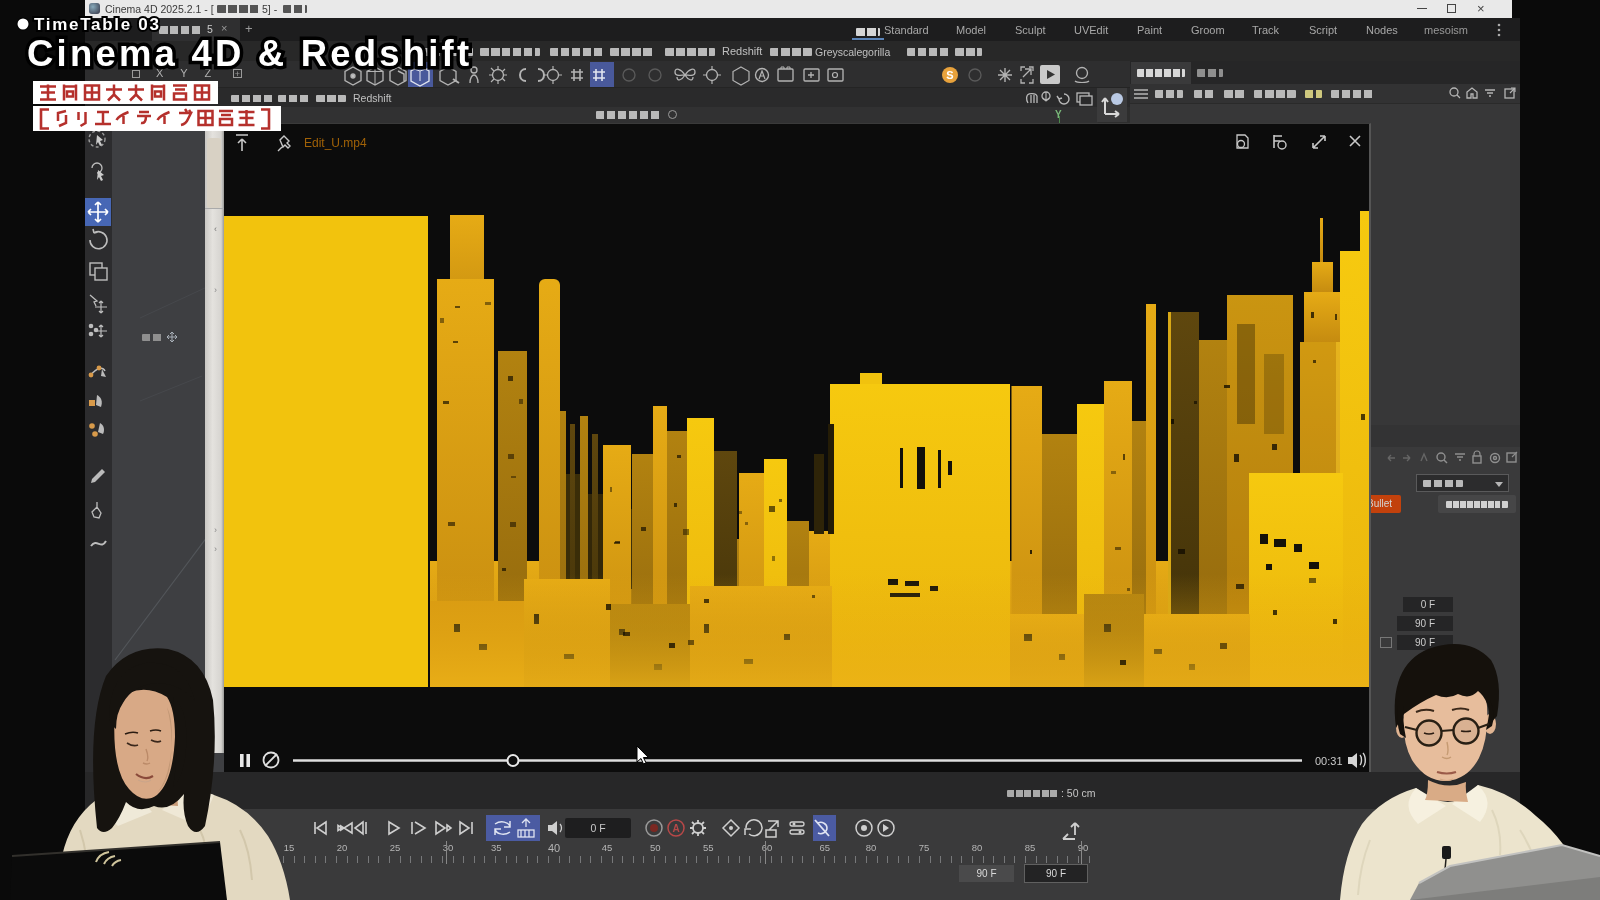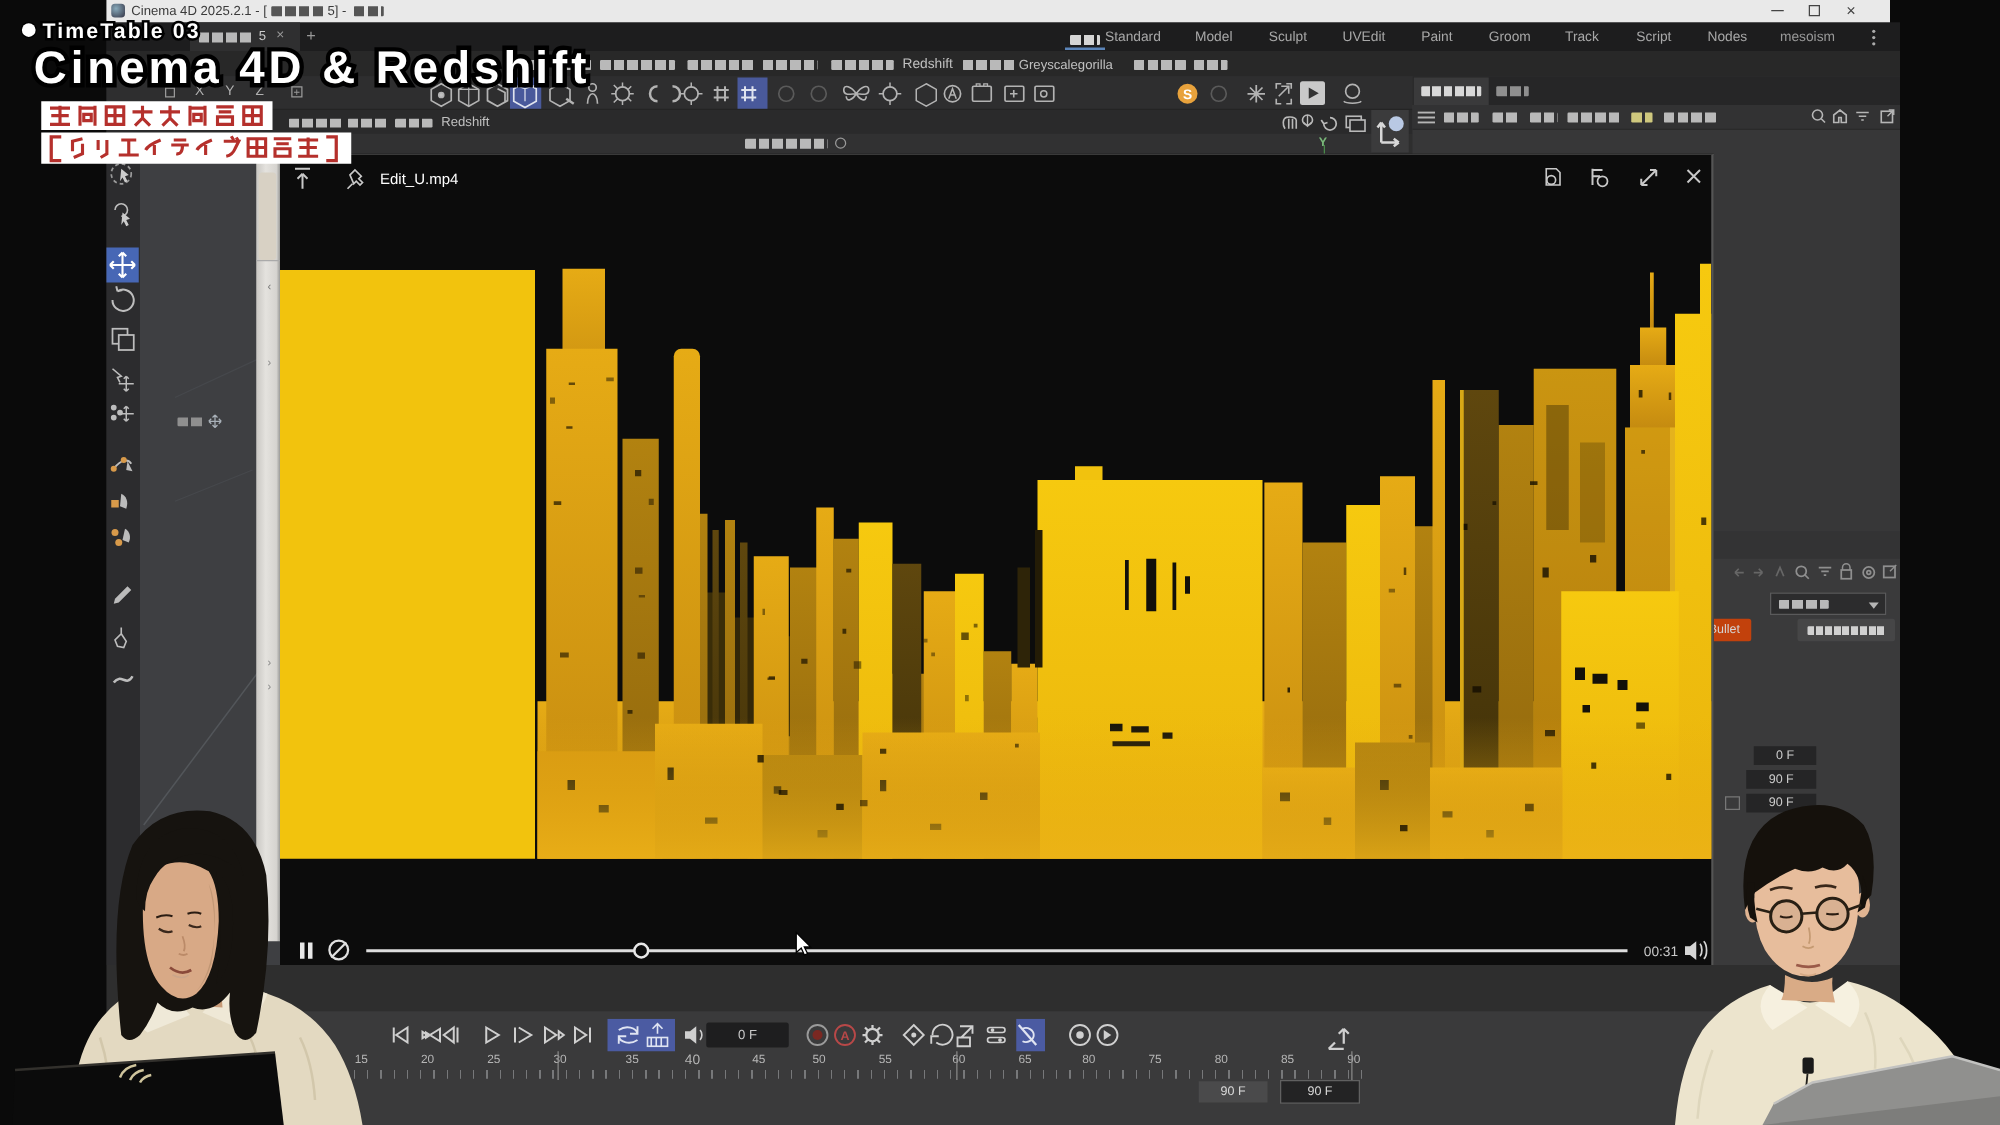--- a/index.html
+++ b/index.html
@@ -87,20 +87,24 @@
       <line x1="28" y1="278" x2="90" y2="253" stroke="#46484c" stroke-width="1"></line>
     </svg>
     <div class="bard" style="left:30px;top:211px;width:21px;height:7px"></div>
     <svg class="abs" style="left:54px;top:208px" width="12" height="12" viewBox="0 0 12 12">
         <path d="M6 1v10M1 6h10M6 1l-2 2M6 1l2 2M6 11l-2-2M6 11l2-2M1 6l2-2M1 6l2 2M11 6l-2-2M11 6l-2 2" stroke="#a8b0b8" stroke-width="1" fill="none"></path>
       </svg>
   </div>
 
   <div class="abs" style="left:0;top:107px;width:27px;height:665px;background:#2c2c2e"></div>
 
+  <div class="abs" style="left:0;top:772px;width:1435px;height:37px;background:#272728">
+    <div class="bar" style="left:922px;top:18px;width:52px;height:7px;background:repeating-linear-gradient(90deg,#a9a9a9 0 7px,rgba(0,0,0,0) 7px 8.7px)"></div>
+    <div class="abs txt" style="left:976px;top:15px;font-size:10.5px;color:#c5c5c5">: 50 cm</div>
+  </div>
 
   <div class="abs" style="left:0;top:809px;width:1435px;height:91px;background:#3a3a3b"></div>
 
   <div class="abs" style="left:1045px;top:61px;width:390px;height:364px;background:#373738">
     <div class="abs" style="left:0;top:0;width:390px;height:23px;background:#262627"></div>
     <div class="abs" style="left:1px;top:1px;width:60px;height:22px;background:#3a3a3b"></div>
     <div class="bar" style="left:7px;top:8px;width:48px;height:7.5px;background:repeating-linear-gradient(90deg,#d8d8d8 0 7px,rgba(0,0,0,0) 7px 9px)"></div>
     <div class="bard" style="left:67px;top:8px;width:26px;height:7.5px"></div>
     <div class="abs" style="left:0;top:23px;width:390px;height:20px;background:#323233;border-bottom:1px solid #2a2a2a"></div>
     <svg class="abs" style="left:4px;top:28px" width="14" height="10">
@@ -303,27 +307,27 @@
       <path d="M583 9l6 4-6 4z" fill="#cfcfcf" stroke="none"></path>
 <path d="M775 20V8m0 0l-4 4m4-4l4 4m-16 12h12" fill="none" stroke-width="1.8"></path>
       <path d="M763 24l5-5" fill="none" stroke-width="1.8"></path>
 </g>
   </svg>
 <div class="abs" style="left:565px;top:818px;width:66px;height:20px;background:#1e1e1f;border-radius:2px;color:#c8c8c8;font-size:10.5px;text-align:center;line-height:20px">0 F</div>
 <div class="abs" style="left:279px;top:842px;width:20px;text-align:center;font-size:9.5px;color:#b5b5b5">15</div>
 <div class="abs" style="left:332px;top:842px;width:20px;text-align:center;font-size:9.5px;color:#b5b5b5">20</div>
 <div class="abs" style="left:385px;top:842px;width:20px;text-align:center;font-size:9.5px;color:#b5b5b5">25</div>
 <div class="abs" style="left:438px;top:842px;width:20px;text-align:center;font-size:9.5px;color:#b5b5b5">30</div>
-<div class="abs" style="left:491px;top:842px;width:20px;text-align:right;font-size:9.5px;color:#b5b5b5">35</div>
+<div class="abs" style="left:491px;top:842px;width:20px;text-align:left;font-size:9.5px;color:#b5b5b5">35</div>
 <div class="abs" style="left:544px;top:842px;width:20px;text-align:center;font-size:11px;color:#b5b5b5">40</div>
 <div class="abs" style="left:597px;top:842px;width:20px;text-align:center;font-size:9.5px;color:#b5b5b5">45</div>
 <div class="abs" style="left:650px;top:842px;width:20px;font-size:9.5px;color:#b5b5b5">50</div>
 <div class="abs" style="left:703px;top:842px;width:20px;font-size:9.5px;color:#b5b5b5">55</div>
 <div class="abs" style="left:757px;top:842px;width:20px;text-align:center;font-size:9.5px;color:#b5b5b5">60</div>
-<div class="abs" style="left:810px;top:842px;width:20px;text-align:center;font-size:9.5px;color:#b5b5b5">65</div>
+<div class="abs" style="left:810px;top:842px;width:20px;text-align:right;font-size:9.5px;color:#b5b5b5">65</div>
 <div class="abs" style="left:861px;top:842px;width:20px;text-align:center;font-size:9.5px;color:#b5b5b5">80</div>
 <div class="abs" style="left:914px;top:842px;width:20px;text-align:center;font-size:9.5px;color:#b5b5b5">75</div>
 <div class="abs" style="left:967px;top:842px;width:20px;text-align:center;font-size:9.5px;color:#b5b5b5">80</div>
 <div class="abs" style="left:1020px;top:842px;width:20px;text-align:center;font-size:9.5px;color:#b5b5b5">85</div>
 <div class="abs" style="left:1073px;top:842px;width:20px;text-align:center;font-size:9.5px;color:#b5b5b5">90</div>
 <div class="abs" style="left:230px;top:856px;width:862px;height:7px;background:repeating-linear-gradient(90deg,#77787a 0 1px,rgba(0,0,0,0) 1px 10.6px)"></div>
 <div class="abs" style="left:446px;top:841px;width:1px;height:23px;background:#888"></div>
 <div class="abs" style="left:765px;top:841px;width:1px;height:23px;background:#888"></div>
 <div class="abs" style="left:1081px;top:841px;width:1px;height:26px;background:#888"></div>
 <div class="abs" style="left:959px;top:865px;width:55px;height:17px;background:#4a4a4b;color:#dadada;font-size:10px;text-align:center;line-height:17px">90 F</div>
@@ -336,21 +340,21 @@
   <div class="abs" style="left:9px;top:155px;font-size:9px;color:#888">›</div>
   <div class="abs" style="left:9px;top:395px;font-size:9px;color:#888">›</div>
   <div class="abs" style="left:9px;top:414px;font-size:9px;color:#888">›</div>
 </div>
 
 <div class="abs" style="left:224px;top:123px;width:1147px;height:649px;background:#0c0c0c;border-top:1px solid #3a3a3a;border-right:2px solid #555;z-index:5">
   <svg class="abs" style="left:8px;top:8px" width="80" height="22" viewBox="0 0 80 22">
     <path d="M10 19V7m0 0l-4 4m4-4l4 4M4 3h12" stroke="#c8c8c8" stroke-width="1.6" fill="none"></path>
     <path d="M52 4l5 5-2 2 3 3-2 2-3-3-2 2-3-7zM50 15l-4 4" stroke="#c8c8c8" stroke-width="1.4" fill="none"></path>
   </svg>
-  <div class="abs txt" style="left:80px;top:12px;font-size:12px;color:#ffffff">Edit_U.mp4</div>
+  <div class="abs txt" style="left:80px;top:12px;font-size:12px;color:#a16207">Edit_U.mp4</div>
   <svg class="abs" style="left:1005px;top:8px" width="135" height="22" viewBox="0 0 135 22">
     <g stroke="#c8c8c8" stroke-width="1.5" fill="none">
     <path d="M8 3h8l3 3v10h-11z" stroke-width="1.3"></path>
         <circle cx="12" cy="12" r="3.5" stroke-width="1.3"></circle>
     <path d="M45 3v13M45 4h8M45 9h6" stroke-width="1.6"></path>
         <circle cx="53" cy="13" r="4" stroke-width="1.4"></circle>
     <path d="M84 16L96 4m-12 12v-5m0 5h5m7-12v5m0-5h-5" stroke-width="1.6"></path>
     <path d="M121 4l10 10M131 4l-10 10" stroke-width="1.6"></path>
     </g>
   </svg>

